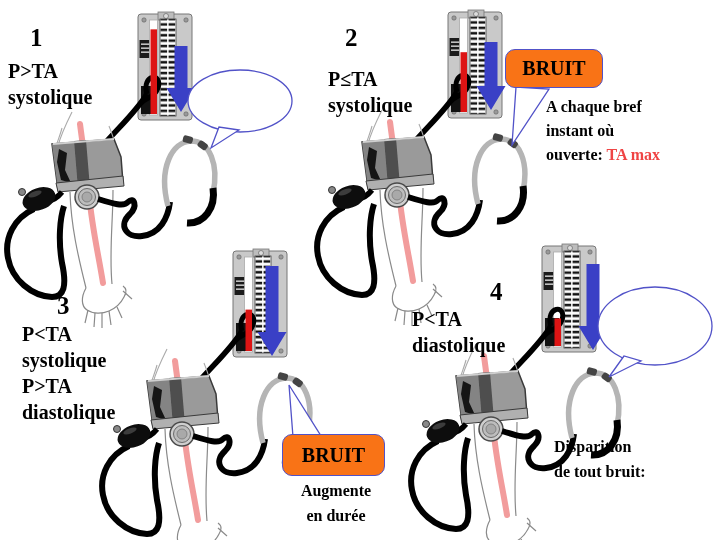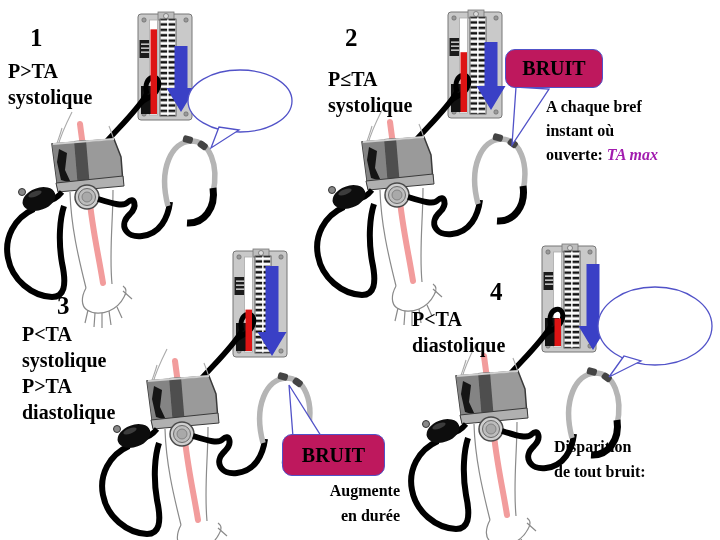--- a/index.html
+++ b/index.html
@@ -3,25 +3,25 @@
 <meta charset="utf-8">
 <style>
   html,body{margin:0;padding:0;background:#fff;}
   #slide{position:relative;width:720px;height:540px;background:#ffffff;overflow:hidden;
          font-family:"Liberation Serif","DejaVu Serif",serif;}
   #art{position:absolute;left:0;top:0;z-index:1;}
   .txt{position:absolute;z-index:2;color:#000;font-weight:bold;}
   .num{font-size:25px;}
   .cond{font-size:20px;line-height:26px;white-space:pre-line;}
   .bruit{position:absolute;z-index:3;display:flex;align-items:center;justify-content:center;
-         background:#be185d;border:1.6px solid #5152c8;border-radius:10px;
+         background:#f97316;border:1.6px solid #5152c8;border-radius:10px;
          font-weight:bold;font-size:20px;color:#000;}
   .note{font-size:16px;line-height:24px;}
-  .hl{color:#a21caf;font-style:italic;}
-  .capcenter{text-align:right;}
+  .hl{color:#ef4444;}
+  .capcenter{text-align:center;}
 </style>
 </head>
 <body>
 
 <div id="slide">
 
   <svg id="art" width="720" height="540" viewBox="0 0 720 540">
     <defs>
       <pattern id="ticks" x="0" y="0" width="16" height="5.4" patternUnits="userSpaceOnUse">
         <rect width="16" height="5.4" fill="#fdfdfd"></rect>

